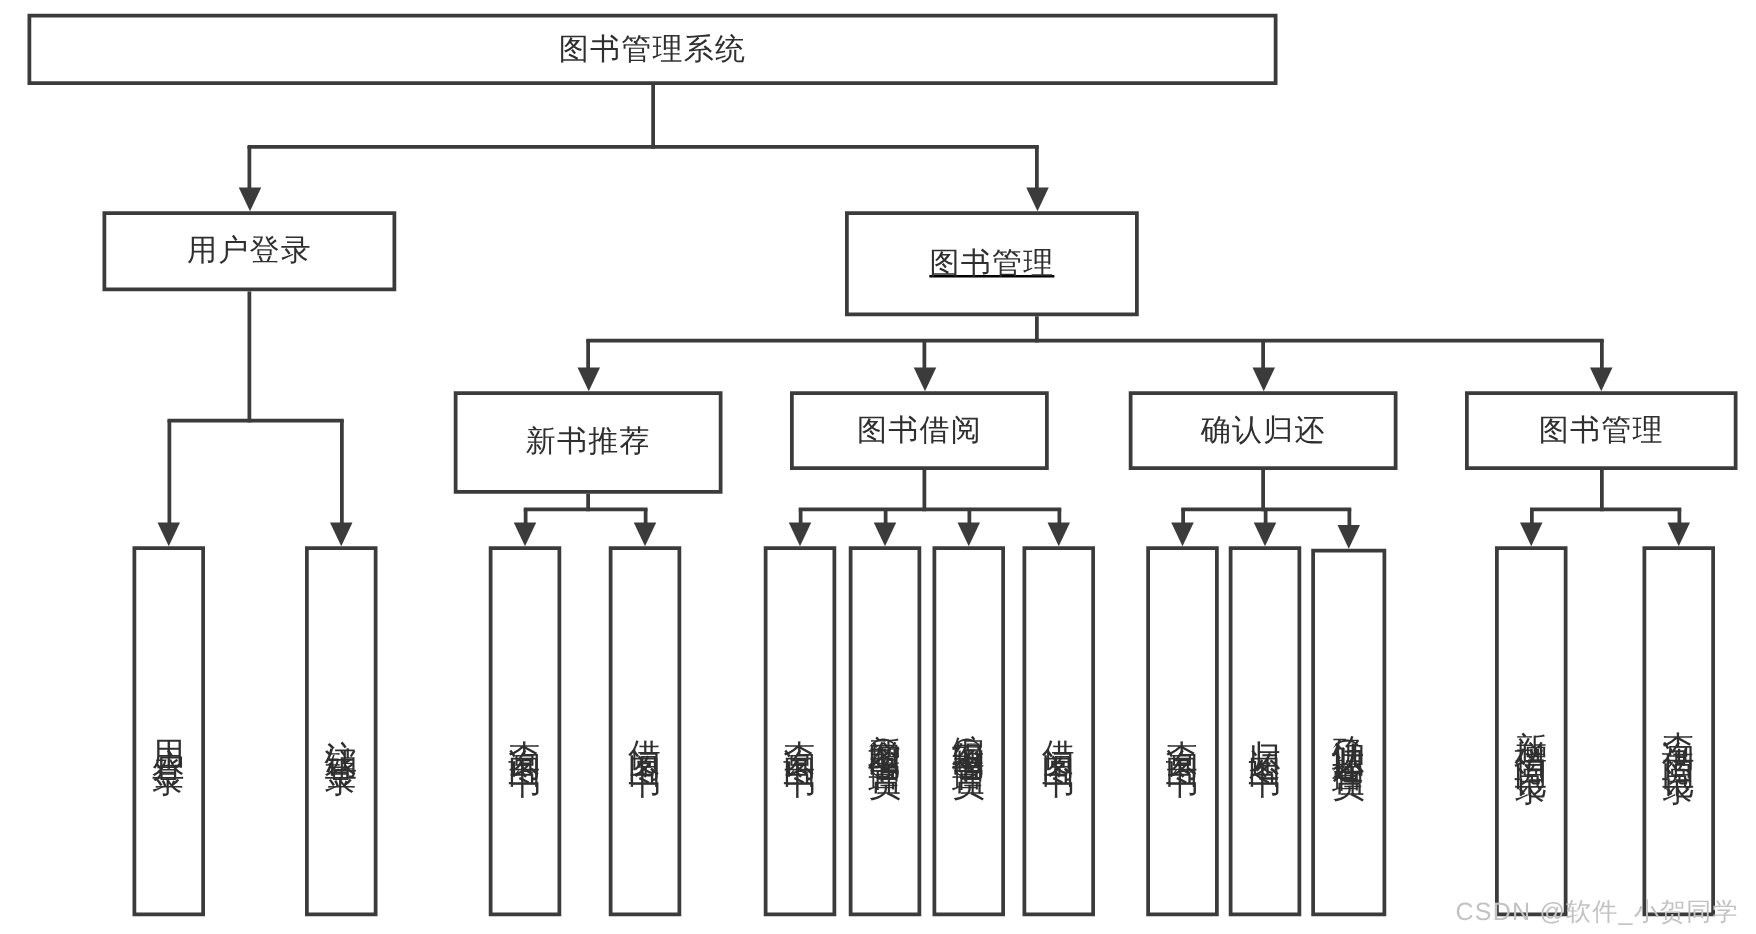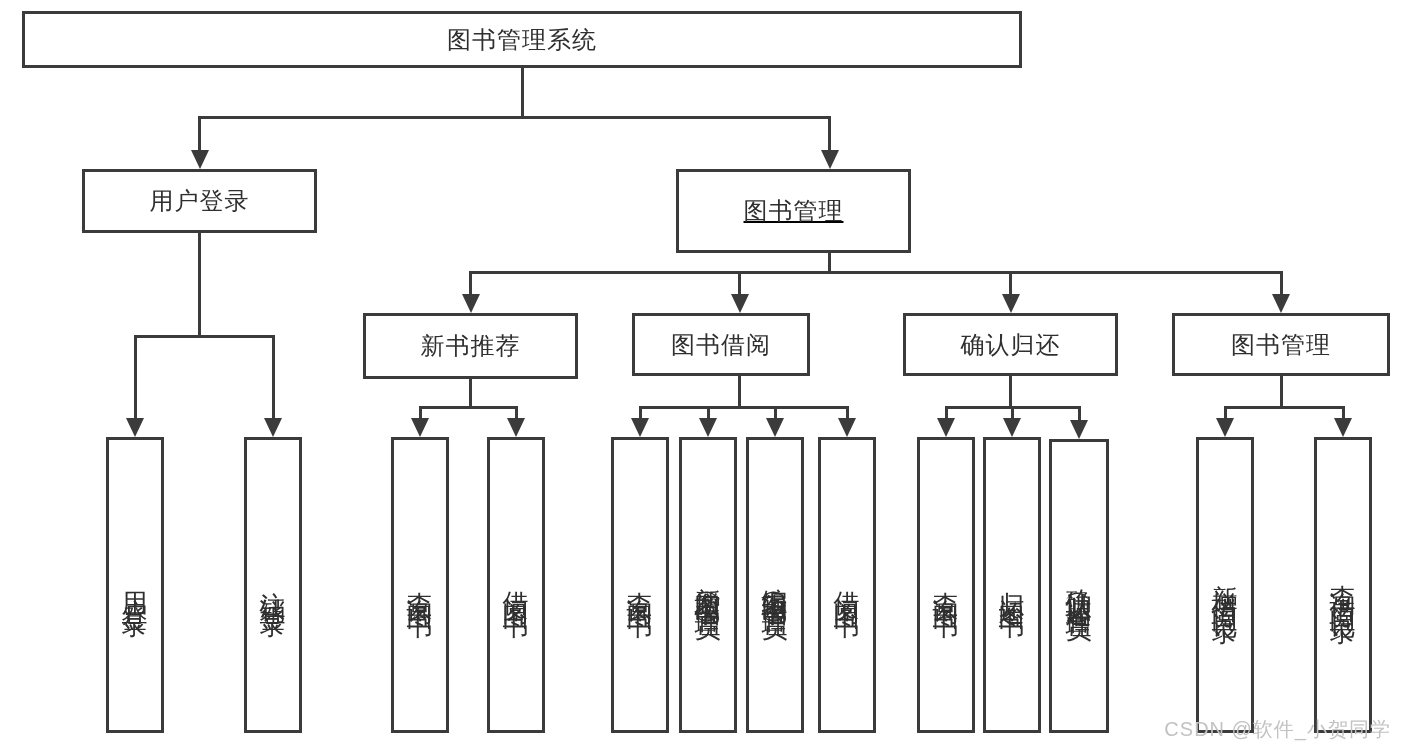--- a/index.html
+++ b/index.html
@@ -122,24 +122,24 @@
   <div id="nodes">
       <div class="node node-h" style="left: 22px; top: 11px; width: 1000px; height: 57px;">
         <span class="label">图书管理系统</span>
       </div>
       <div class="node node-h" style="left: 82px; top: 169px; width: 235px; height: 64px;">
         <span class="label">用户登录</span>
       </div>
       <div class="node node-h" style="left: 676px; top: 169px; width: 235px; height: 84px; text-decoration: underline;">
         <span class="label">图书管理</span>
       </div>
-      <div class="node node-h" style="left: 363px; top: 313px; width: 215px; height: 66px;">
+      <div class="node node-h" style="left: 363px; top: 313px; width: 215px; height: 82px;">
         <span class="label">新书推荐</span>
       </div>
-      <div class="node node-h" style="left: 632px; top: 313px; width: 178px; height: 63px;">
+      <div class="node node-h" style="left: 632px; top: 313px; width: 207px; height: 63px;">
         <span class="label">图书借阅</span>
       </div>
       <div class="node node-h" style="left: 903px; top: 313px; width: 215px; height: 63px;">
         <span class="label">确认归还</span>
       </div>
       <div class="node node-h" style="left: 1172px; top: 313px; width: 218px; height: 63px;">
         <span class="label">图书管理</span>
       </div>
       <div class="node node-v" style="left: 106px; top: 437px; width: 58px; height: 296px;">
         <span class="label" style="letter-spacing: 7px;">用户登录</span>

